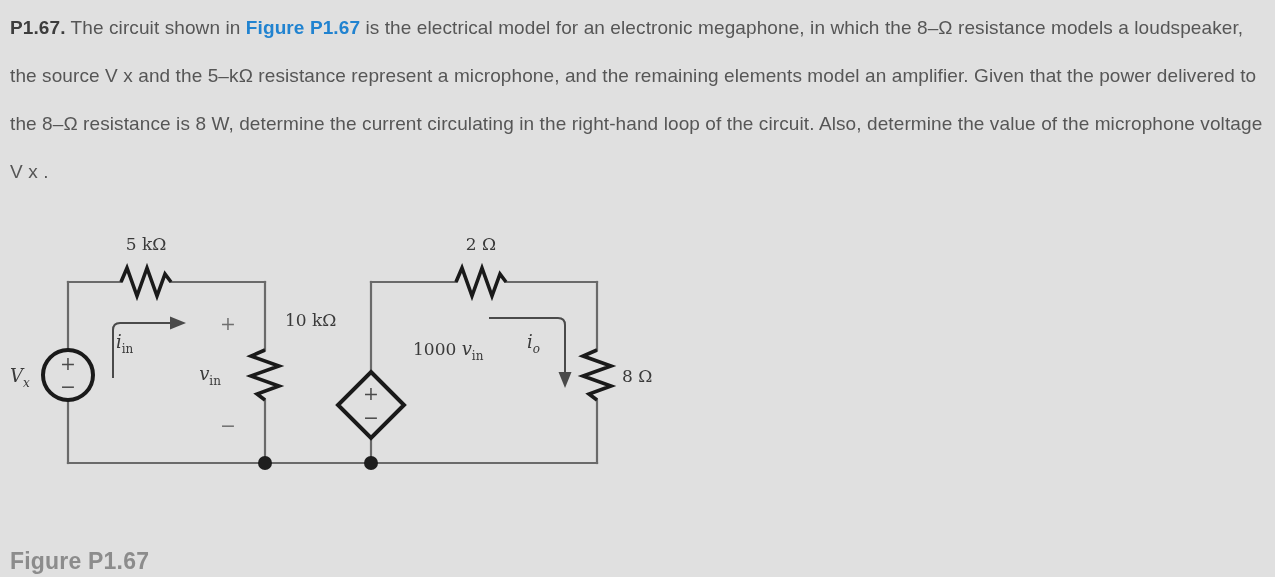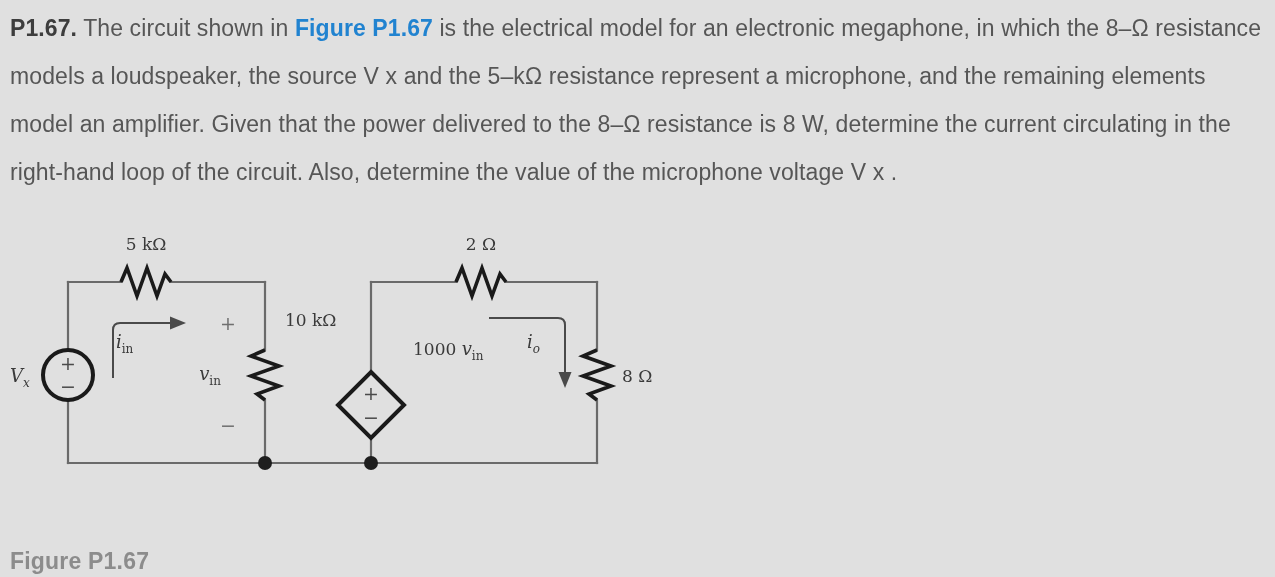--- a/index.html
+++ b/index.html
@@ -13,21 +13,21 @@
     font-family: "Liberation Sans", sans-serif;
     overflow: hidden;
     position: relative;
   }
 
   #problem-text {
     position: absolute;
     left: 10px;
     top: 4px;
     width: 1255px;
-    font-size: 23px;
+    font-size: 19px;
     line-height: 48px;
     color: #565656;
     letter-spacing: 0.1px;
   }
   #problem-text .pnum {
     font-weight: bold;
     color: #3d3d3d;
   }
   #problem-text .figlink {
     font-weight: bold;

